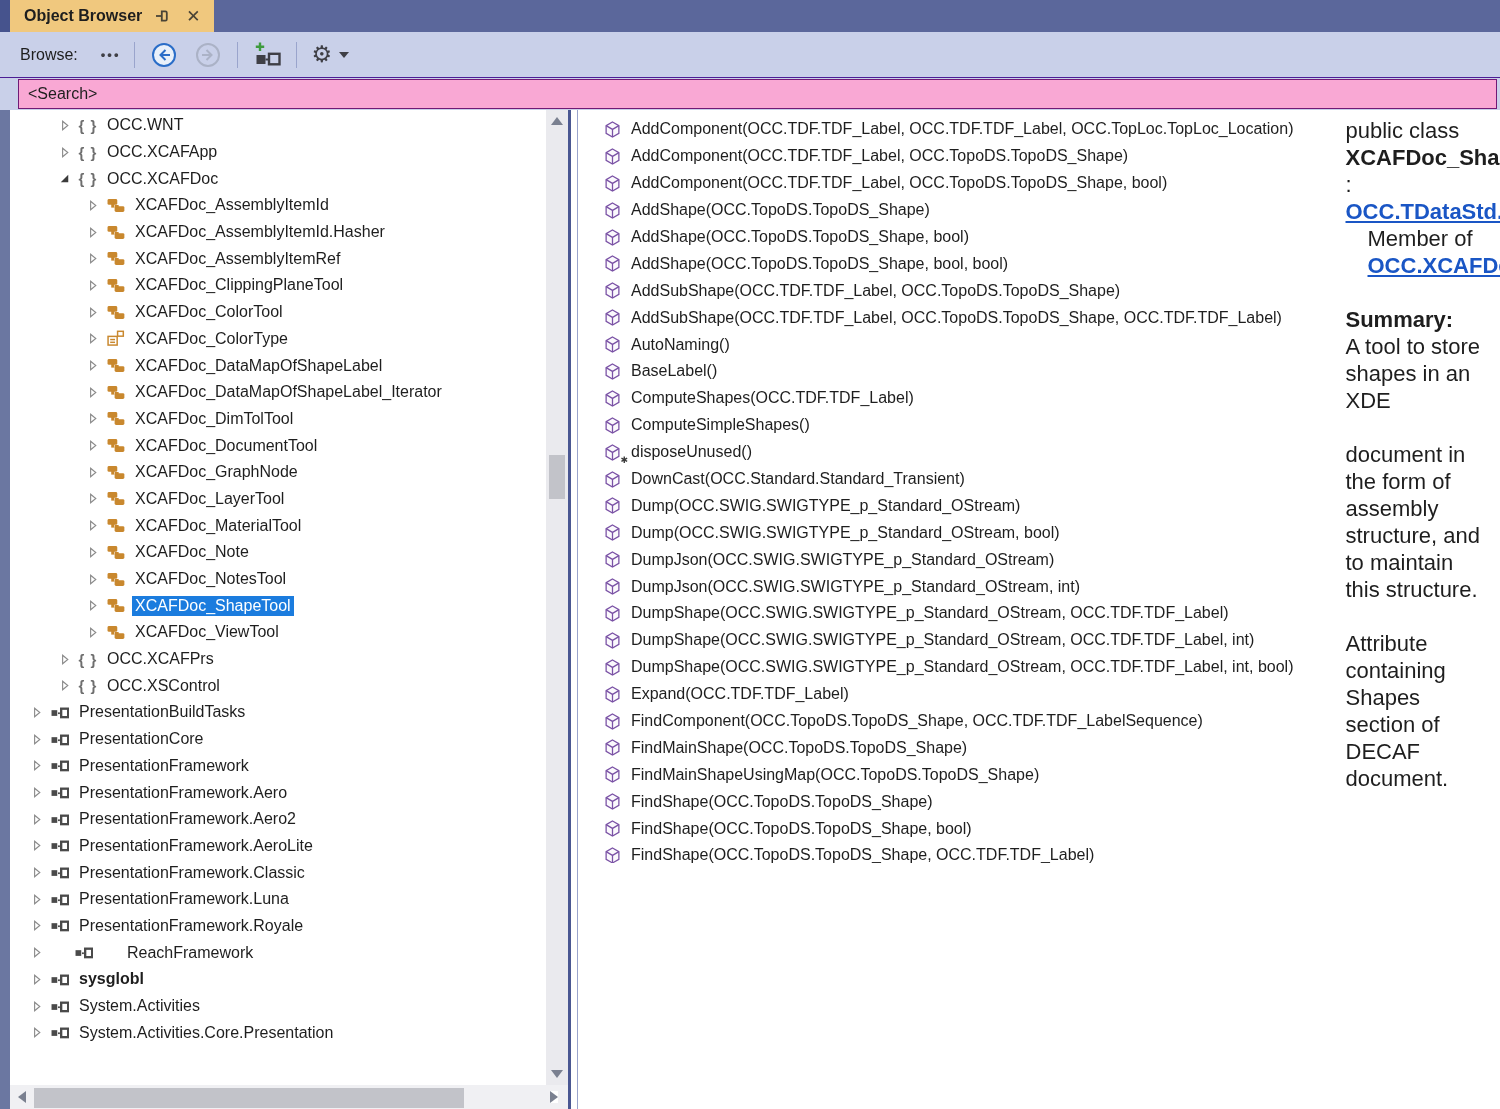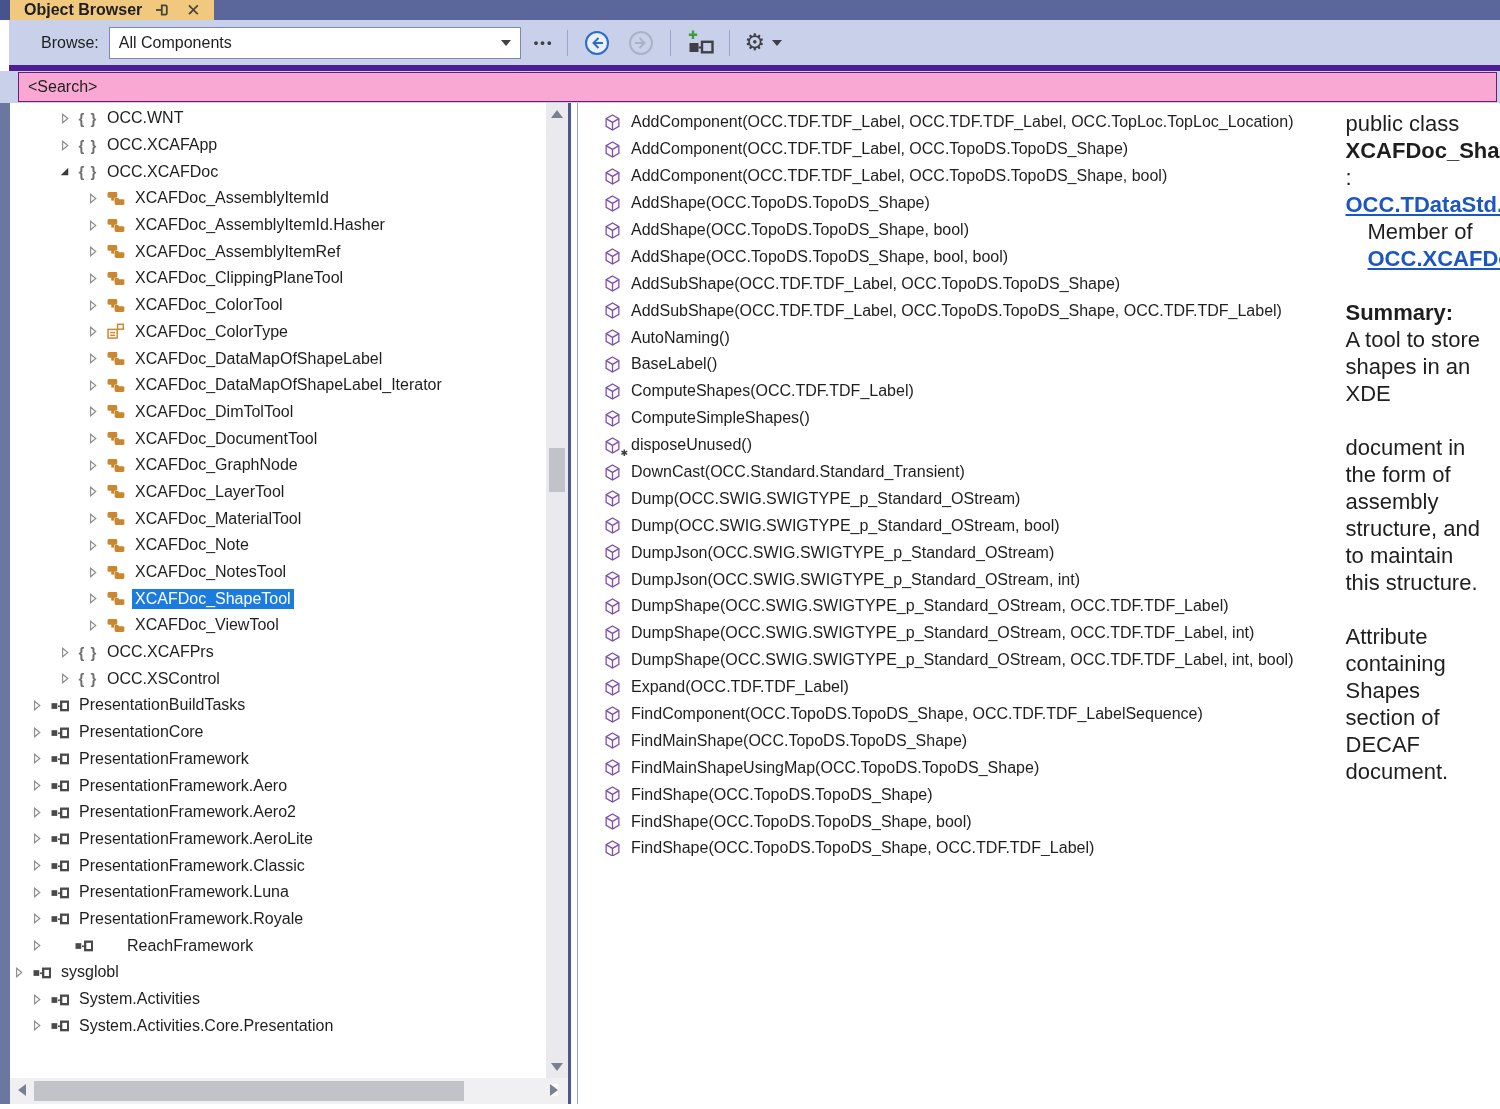--- a/index.html
+++ b/index.html
@@ -1,26 +1,26 @@
 <!DOCTYPE html>
 <html><head>
 <meta charset="utf-8">
 <style>
   html,body{margin:0;padding:0;background:#e0e0e0;}
   .app{position:relative;width:1500px;height:1109px;background:#fff;overflow:hidden;
        font-family:"Liberation Sans",sans-serif;color:#1e1e1e;}
   
-  .header{height:20px;background:#5B679B;display:flex;align-items:stretch;}
+  .header{height:32px;background:#5B679B;display:flex;align-items:stretch;}
   .header-spacer{width:10px;background:#46538D;}
   .tab{background:#F0C87E;display:flex;align-items:center;gap:12px;padding:0 12px 0 14px;}
   .tab-title{font-weight:bold;font-size:16px;color:#1e1e1e;}
   .tab .glyph{display:flex;align-items:center;justify-content:center;width:18px;height:18px;color:#4A4436;}
   .close-x{font-size:17px;line-height:1;color:#4A4436;}
   
-  .toolbar{height:45px;background:#C9D0E9;border-bottom:6px solid #4c1d95;display:flex;align-items:center;padding-left:32px;margin-left:9px;}
+  .toolbar{height:45px;background:#C9D0E9;border-bottom:1px solid #4c1d95;display:flex;align-items:center;padding-left:20px;}
   .browse-label{font-size:16px;margin-right:10px;}
   .combo{width:392px;height:30px;background:#fff;border:1px solid #7E88B8;display:flex;align-items:center;justify-content:space-between;padding:0 9px;font-size:16px;}
   .combo-arrow{width:0;height:0;border-left:5px solid transparent;border-right:5px solid transparent;border-top:6px solid #3F3F46;}
   .tbtn{display:flex;align-items:center;justify-content:center;height:32px;padding:0 7px;}
   .dots{font-size:13px;font-weight:bold;letter-spacing:2px;color:#3F3F46;margin-left:6px;}
   .tsep{width:1px;height:26px;background:#9AA4CC;margin:0 7px;}
   .gear-glyph{font-size:23px;color:#3F3F46;line-height:1;}
   .gear-arrow{width:0;height:0;border-left:5px solid transparent;border-right:5px solid transparent;border-top:6px solid #3F3F46;margin-left:7px;}
   
   .searchrow{height:32px;background:#C9D0E9;display:flex;align-items:center;padding:0 3px 0 18px;}
@@ -76,24 +76,20 @@
           <path d="M1 8 H6"></path>
             <path d="M6.8 3.4 H10.4 Q11.8 3.4 11.8 4.8 V11.2 Q11.8 12.6 10.4 12.6 H6.8 Z"></path>
         </svg>
       </span>
       <span class="glyph close-x">✕</span>
     </div>
   </div>
 
   <div class="toolbar">
     <span class="browse-label">Browse:</span>
-    <div class="combo">
-      <span>All Components</span>
-      <span class="combo-arrow"></span>
-    </div>
     <span class="tbtn dots">•••</span>
     <span class="tsep"></span>
     <span class="tbtn">
       <svg width="30" height="30" viewBox="0 0 30 30">
         <circle cx="15" cy="15" r="11" fill="#E9F0FA" stroke="#2A6DC8" stroke-width="2"></circle>
         <path d="M16.5 10 L11.5 15 L16.5 20 M11.5 15 H21" stroke="#2A6DC8" stroke-width="2" fill="none"></path>
       </svg>
     </span>
     <span class="tbtn">
       <svg width="30" height="30" viewBox="0 0 30 30">
@@ -635,21 +631,21 @@
               </span>
               <span class="ticon">
                 <svg width="18" height="17" viewBox="0 0 17 16">
                   <rect x="0.5" y="5.8" width="5.4" height="5.4" fill="#4A4A4A"></rect>
                   <rect x="6.6" y="7.9" width="1.8" height="1.6" fill="#4A4A4A"></rect>
                   <rect x="9.6" y="4.4" width="6.6" height="8" fill="#fff" stroke="#4A4A4A" stroke-width="2.2"></rect>
                 </svg>
               </span>
               <span class="tlabel">ReachFramework</span>
             </div>
-            <div class="tree-row" style="">
+            <div class="tree-row" style="padding-left: 18px; font-weight: bold;">
               <span class="expander">
                 <svg width="15" height="15" viewBox="0 0 16 16">
                   <path d="M6 3.5 L11.5 8 L6 12.5 Z" fill="#fff" stroke="#8A8A8A" stroke-width="1.2"></path>
                 </svg>
               </span>
               <span class="ticon">
                 <svg width="18" height="17" viewBox="0 0 17 16">
                   <rect x="0.5" y="5.8" width="5.4" height="5.4" fill="#4A4A4A"></rect>
                   <rect x="6.6" y="7.9" width="1.8" height="1.6" fill="#4A4A4A"></rect>
                   <rect x="9.6" y="4.4" width="6.6" height="8" fill="#fff" stroke="#4A4A4A" stroke-width="2.2"></rect>

